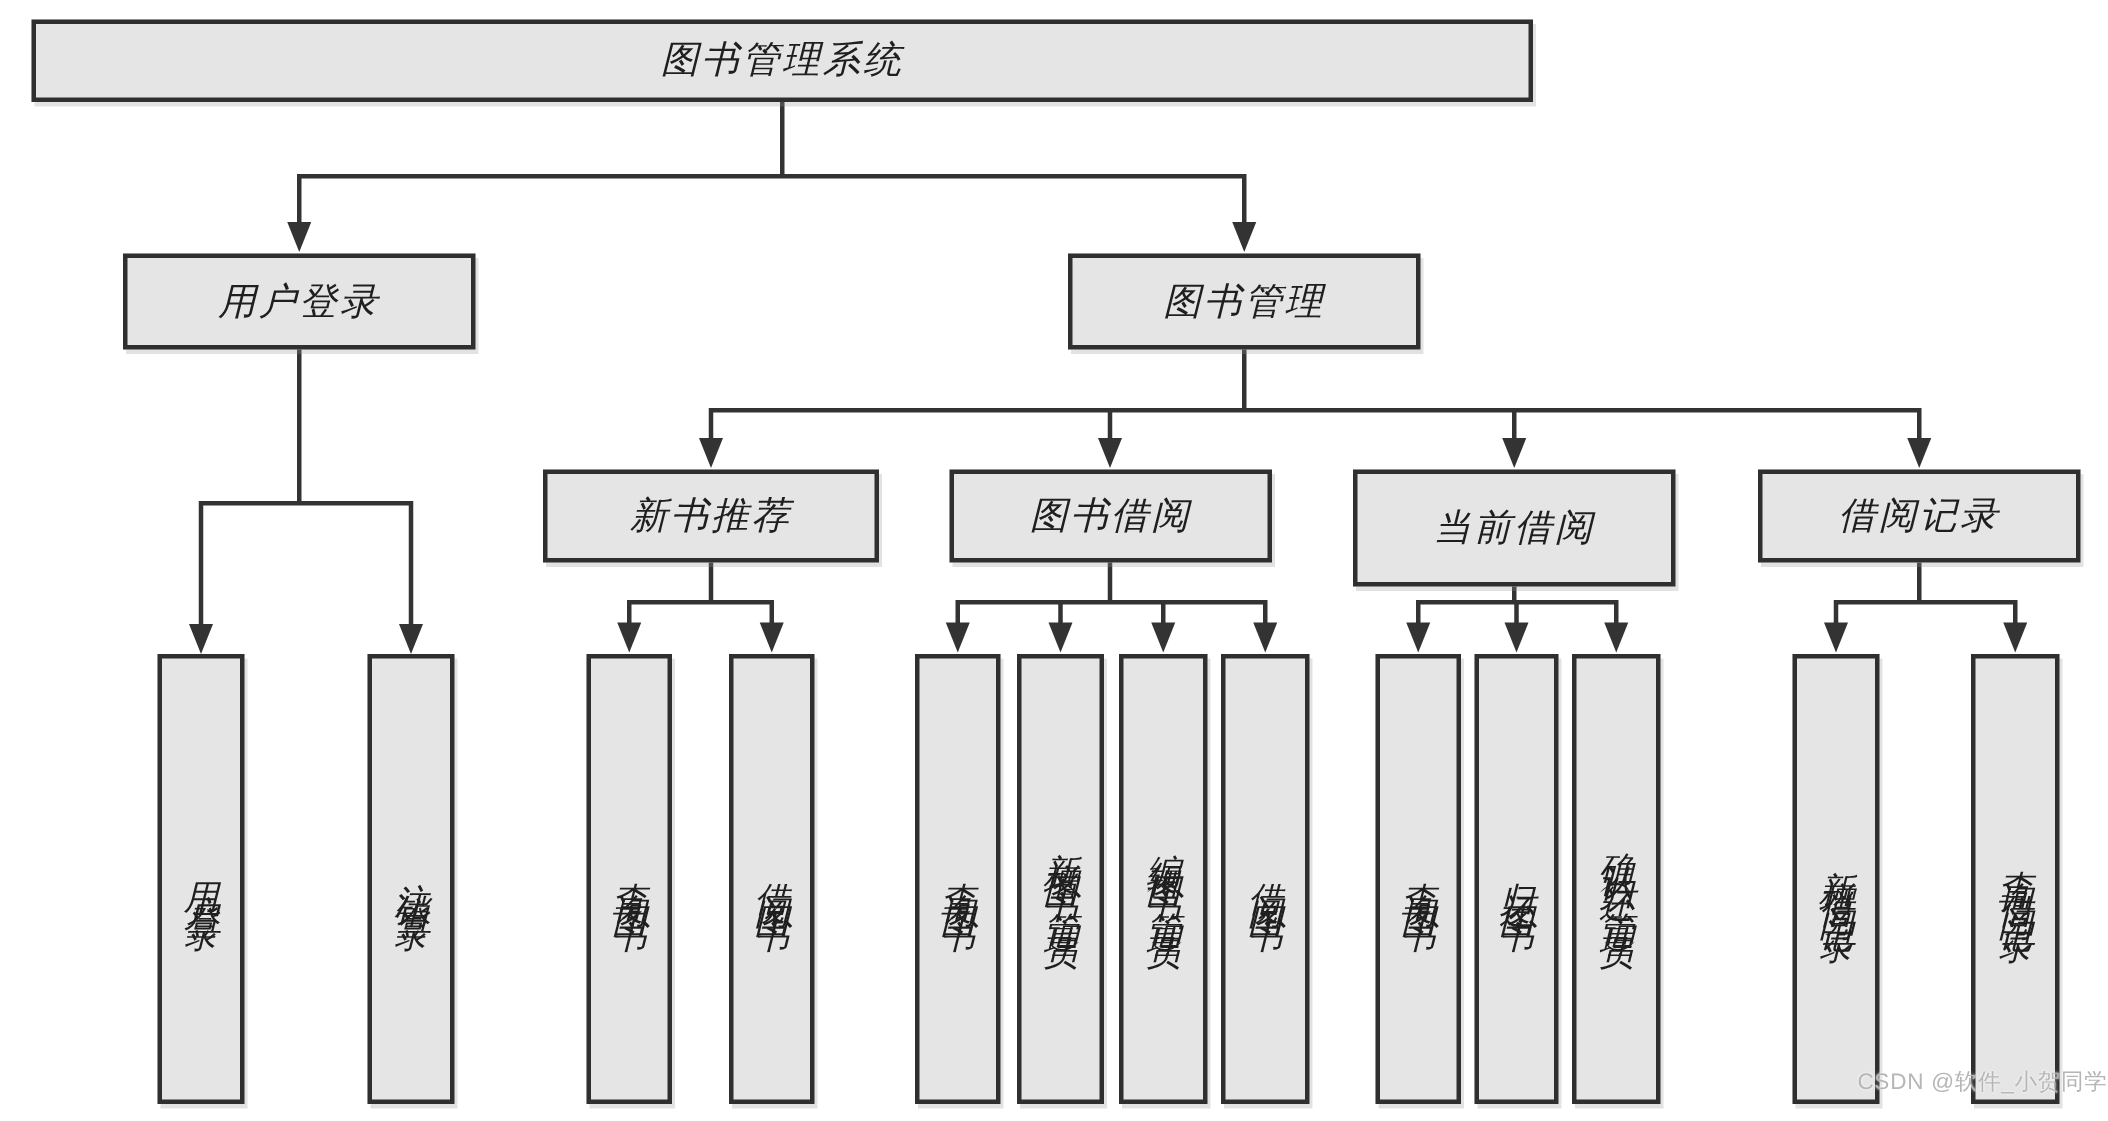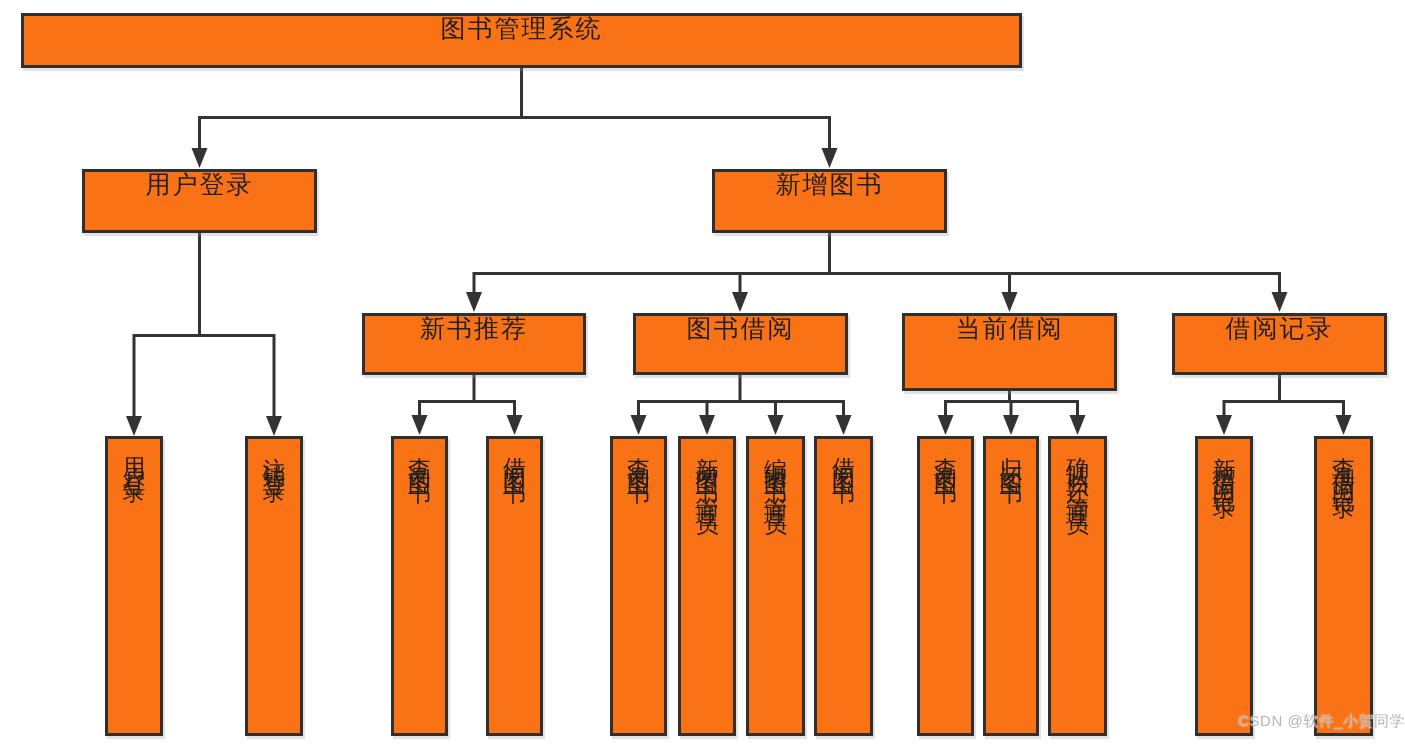--- a/index.html
+++ b/index.html
@@ -29,27 +29,28 @@
     stroke-width: 3;
     stroke-linecap: square;
   }
   svg.connectors path.arrowhead {
     fill: #333333;
     stroke: none;
   }
   .node {
     position: absolute;
     box-sizing: border-box;
-    background: #f97316;
+    background: #e5e5e5;
     border: 3px solid #2f2f2f;
     display: flex;
-    align-items: flex-start;
+    align-items: center;
     justify-content: center;
     box-shadow: 2px 3px 0 rgba(150,150,150,0.28);
     z-index: 2;
+    font-style: italic;
   }
   .node .hlabel {
     font-size: 25px;
     color: #1f1f1f;
     letter-spacing: 2px;
     white-space: nowrap;
     line-height: 1;
   }
   .node .vtext {
     writing-mode: vertical-lr;
@@ -130,21 +131,21 @@
   </svg>
 
   <div class="node" style="left:21px; top:13px; width:1001px; height:55px;">
     <span class="hlabel">图书管理系统</span>
   </div>
 
   <div class="node" style="left:82px; top:169px; width:235px; height:64px;">
     <span class="hlabel">用户登录</span>
   </div>
   <div class="node" style="left:712px; top:169px; width:235px; height:64px;">
-    <span class="hlabel">新增图书</span>
+    <span class="hlabel">图书管理</span>
   </div>
 
   <div class="node" style="left:362px; top:313px; width:224px; height:62px;">
     <span class="hlabel">新书推荐</span>
   </div>
   <div class="node" style="left:633px; top:313px; width:215px; height:62px;">
     <span class="hlabel">图书借阅</span>
   </div>
   <div class="node" style="left:902px; top:313px; width:215px; height:78px;">
     <span class="hlabel">当前借阅</span>

